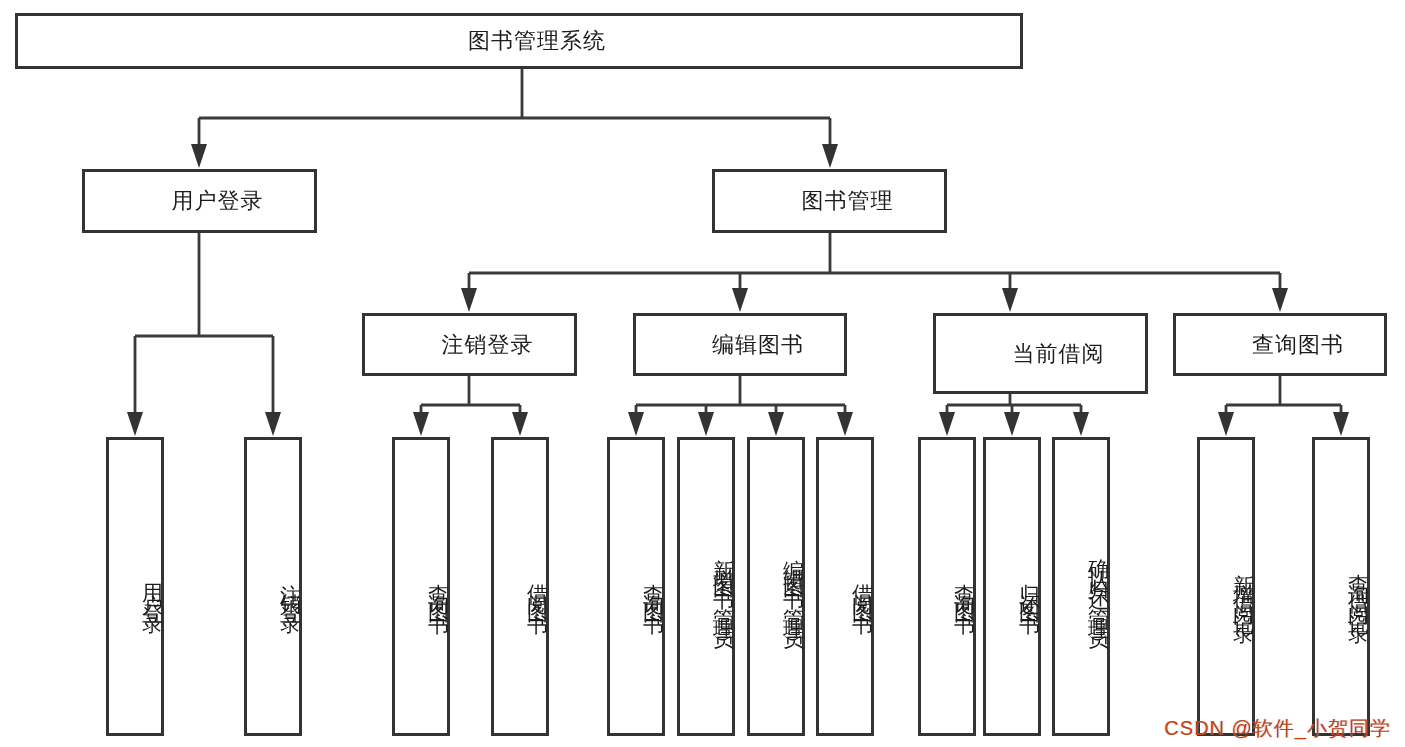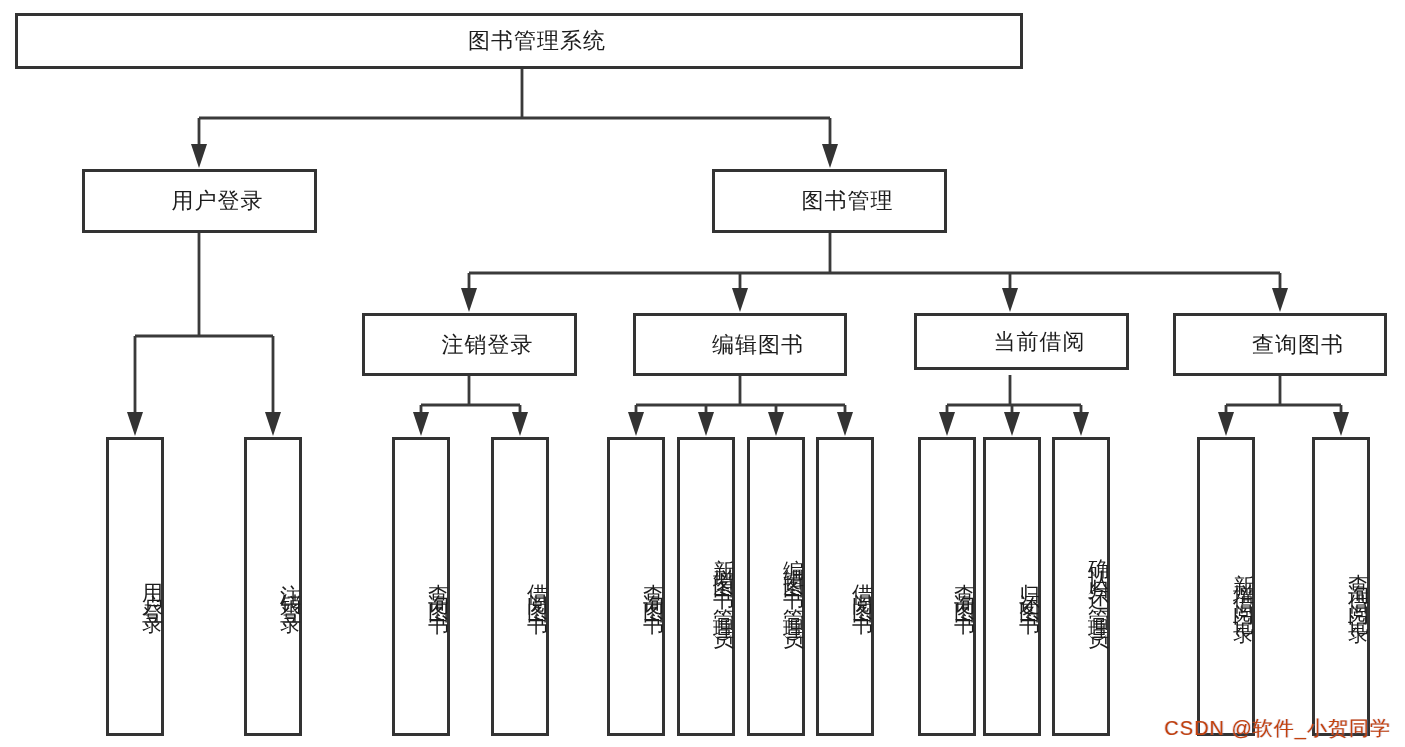--- a/index.html
+++ b/index.html
@@ -127,21 +127,21 @@
   <div class="node" style="left:712px; top:169px; width:235px; height:64px">
     <span class="lbl">图书管理</span>
   </div>
 
   <div class="node" style="left:362px; top:313px; width:215px; height:63px">
     <span class="lbl">注销登录</span>
   </div>
   <div class="node" style="left:633px; top:313px; width:214px; height:63px">
     <span class="lbl">编辑图书</span>
   </div>
-  <div class="node" style="left:914px; top:313px; width:215px; height:57px">
+  <div class="node" style="left:933px; top:313px; width:215px; height:81px">
     <span class="lbl">当前借阅</span>
   </div>
   <div class="node" style="left:1173px; top:313px; width:214px; height:63px">
     <span class="lbl">查询图书</span>
   </div>
 
   <div class="node vert" style="left:106px; top:437px; width:58px; height:299px">
     <span class="lbl">用户登录</span>
   </div>
   <div class="node vert" style="left:244px; top:437px; width:58px; height:299px">

